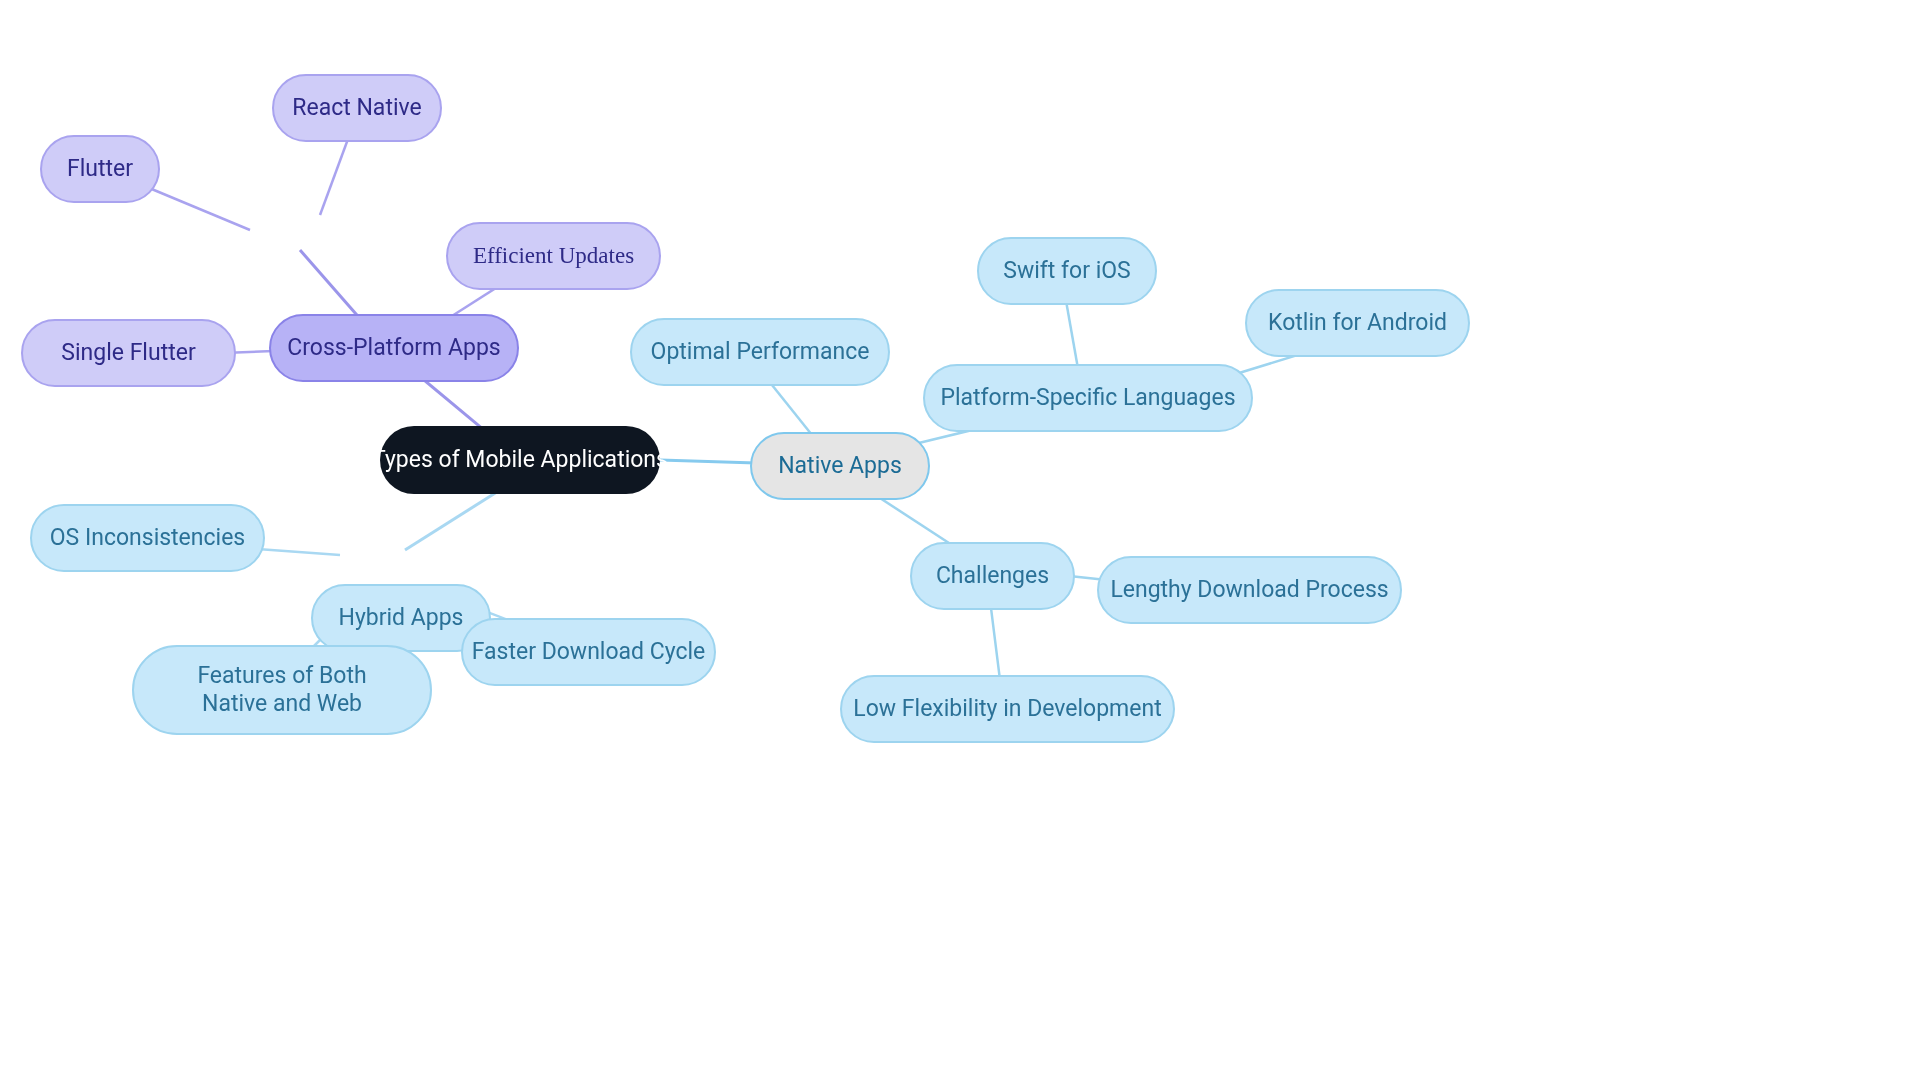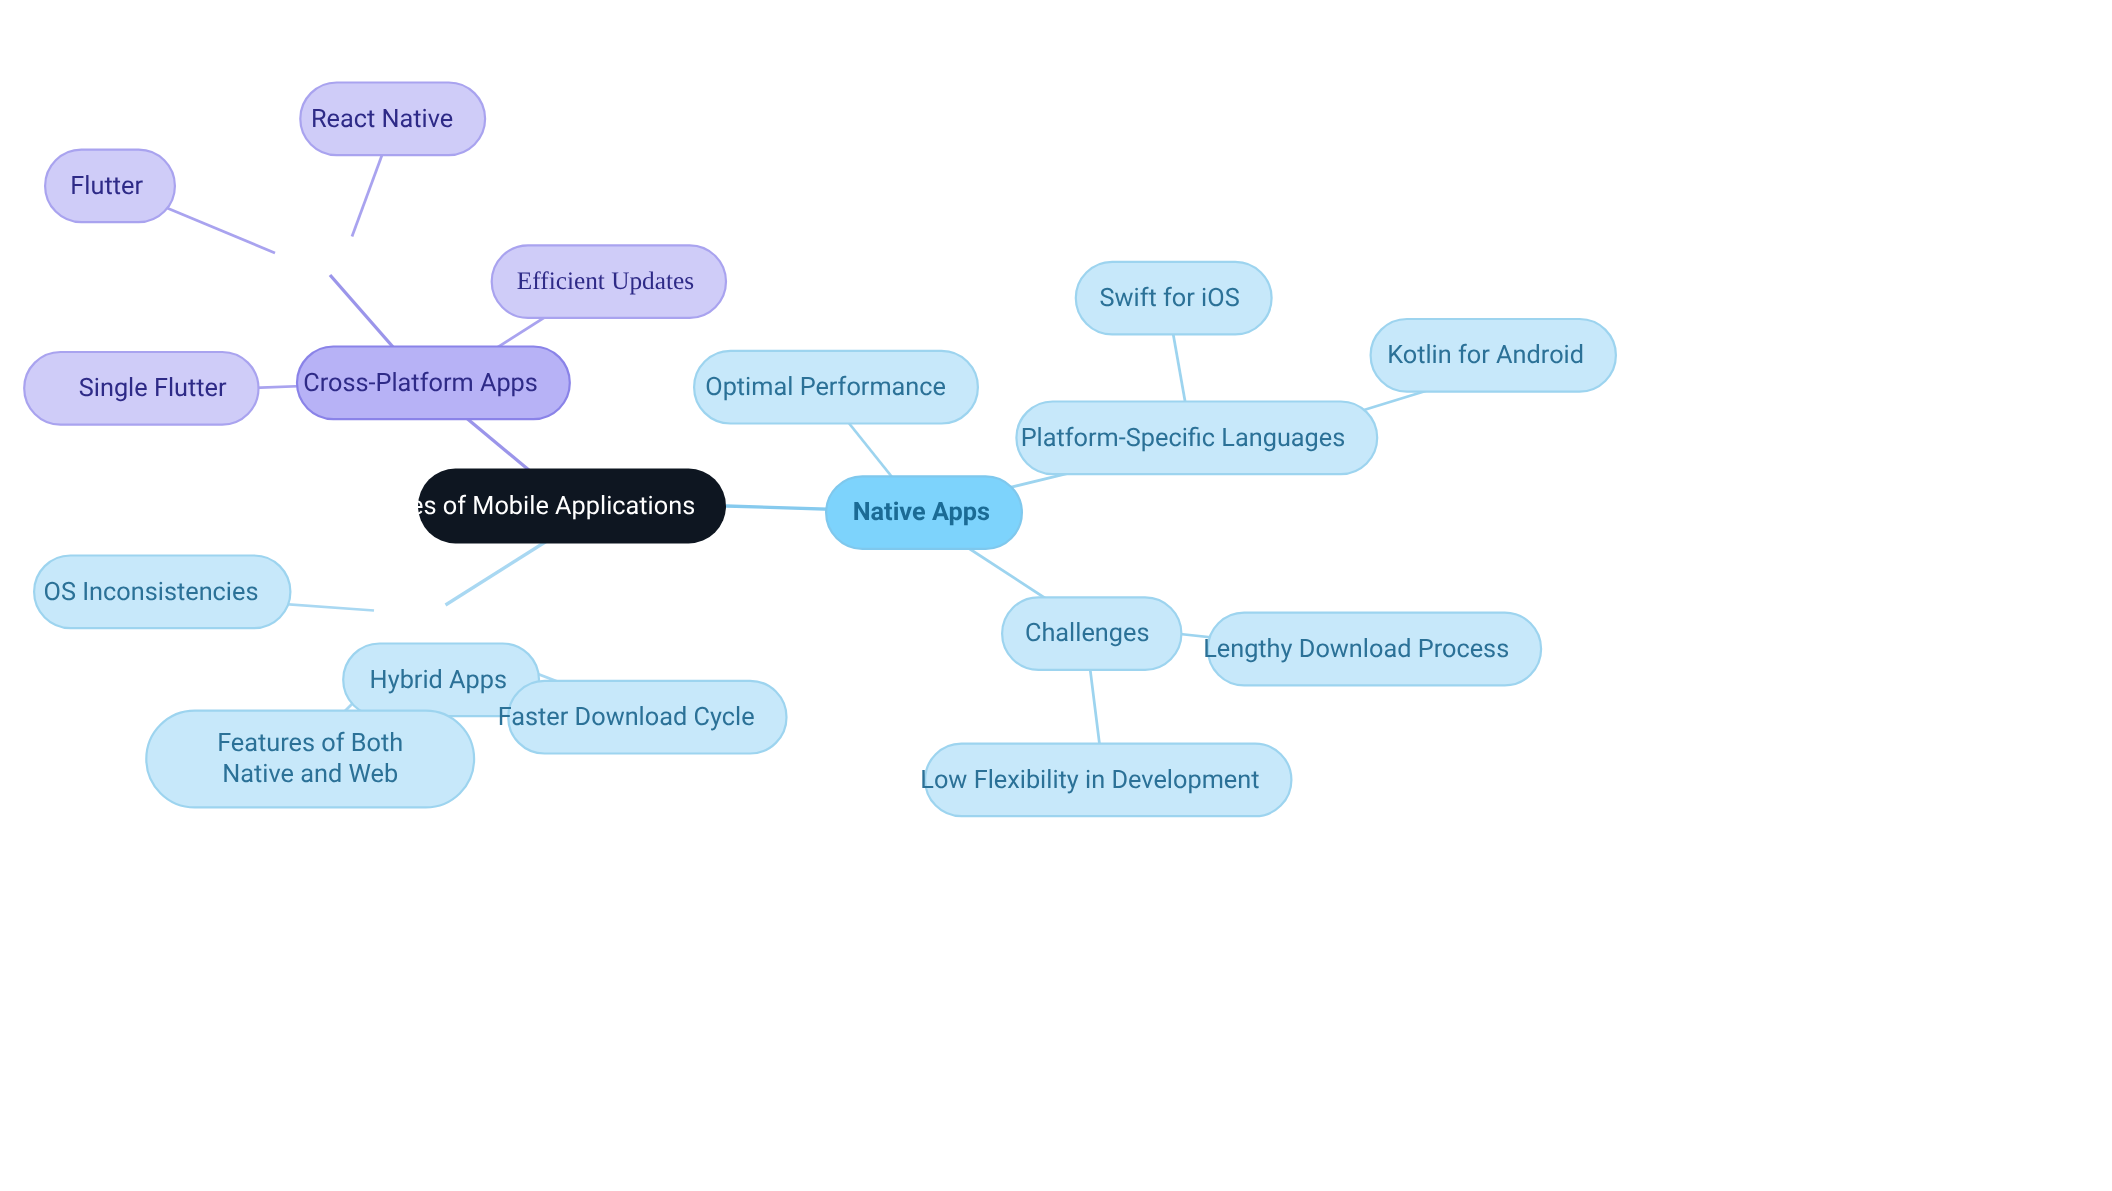--- a/index.html
+++ b/index.html
@@ -21,21 +21,21 @@
     top: 0;
     left: 0;
     width: 1920px;
     height: 1083px;
     pointer-events: none;
   }
   .node {
     position: absolute;
     display: flex;
     align-items: center;
-    justify-content: flex-end;
+    justify-content: center;
     text-align: center;
     border-radius: 999px;
     box-sizing: border-box;
     font-size: 23px;
     line-height: 1.2;
     padding: 0 28px;
     white-space: nowrap;
   }
   .node.wrap {
     white-space: normal;
@@ -49,24 +49,23 @@
     background: #b7b2f6;
     color: #2e2a87;
     border: 2px solid #8a83e8;
   }
   .purple-light {
     background: #cfccf8;
     color: #2e2a87;
     border: 2px solid #a9a3ef;
   }
   .blue-med {
-    background: #7dd3fc;
+    background: #e5e5e5;
     color: #1b6b95;
     border: 2px solid #7fc8ed;
-    font-weight: bold;
   }
   .blue-light {
     background: #c7e8fa;
     color: #2b7197;
     border: 2px solid #9dd4ef;
   }
 </style>
 </head>
 <body>
 

